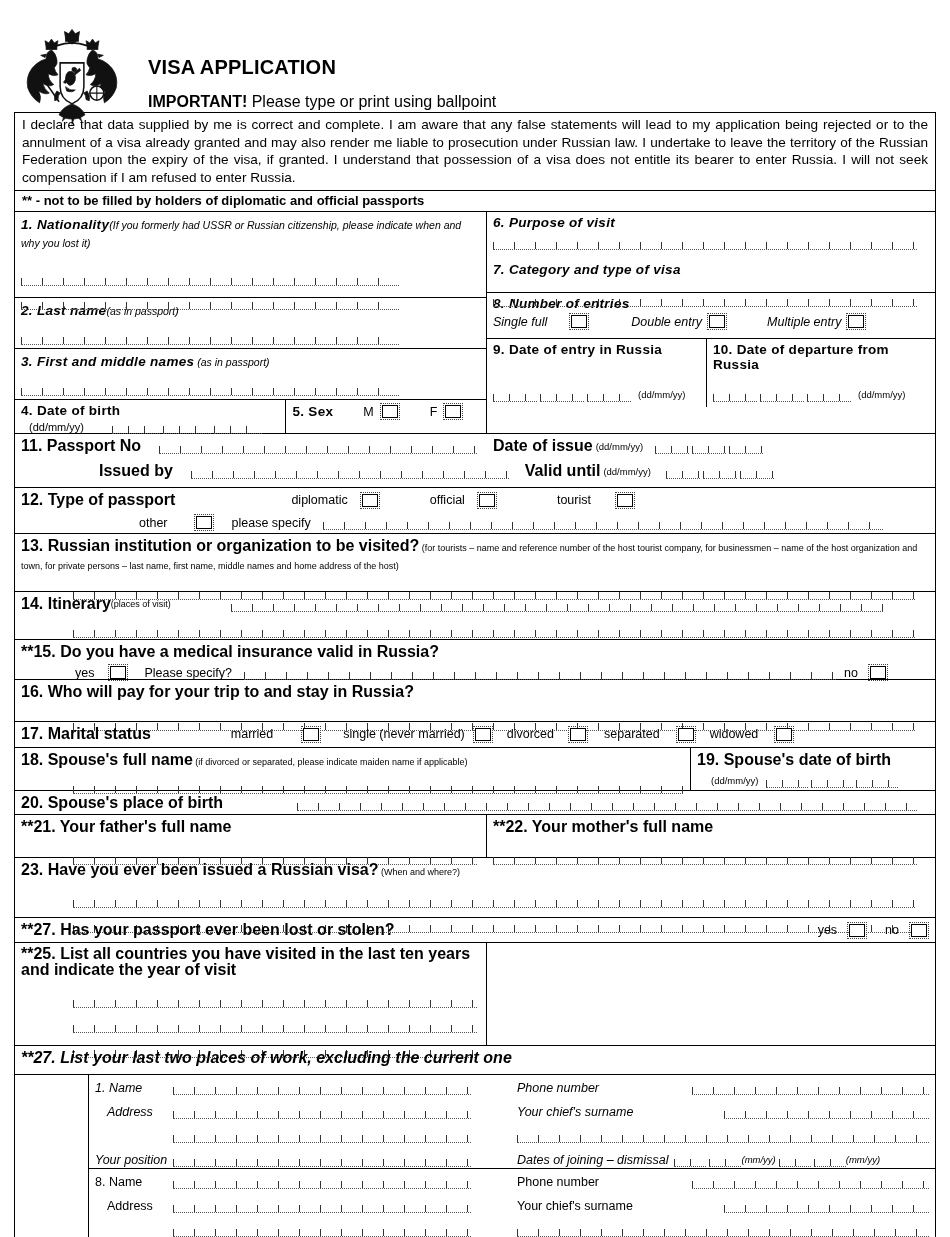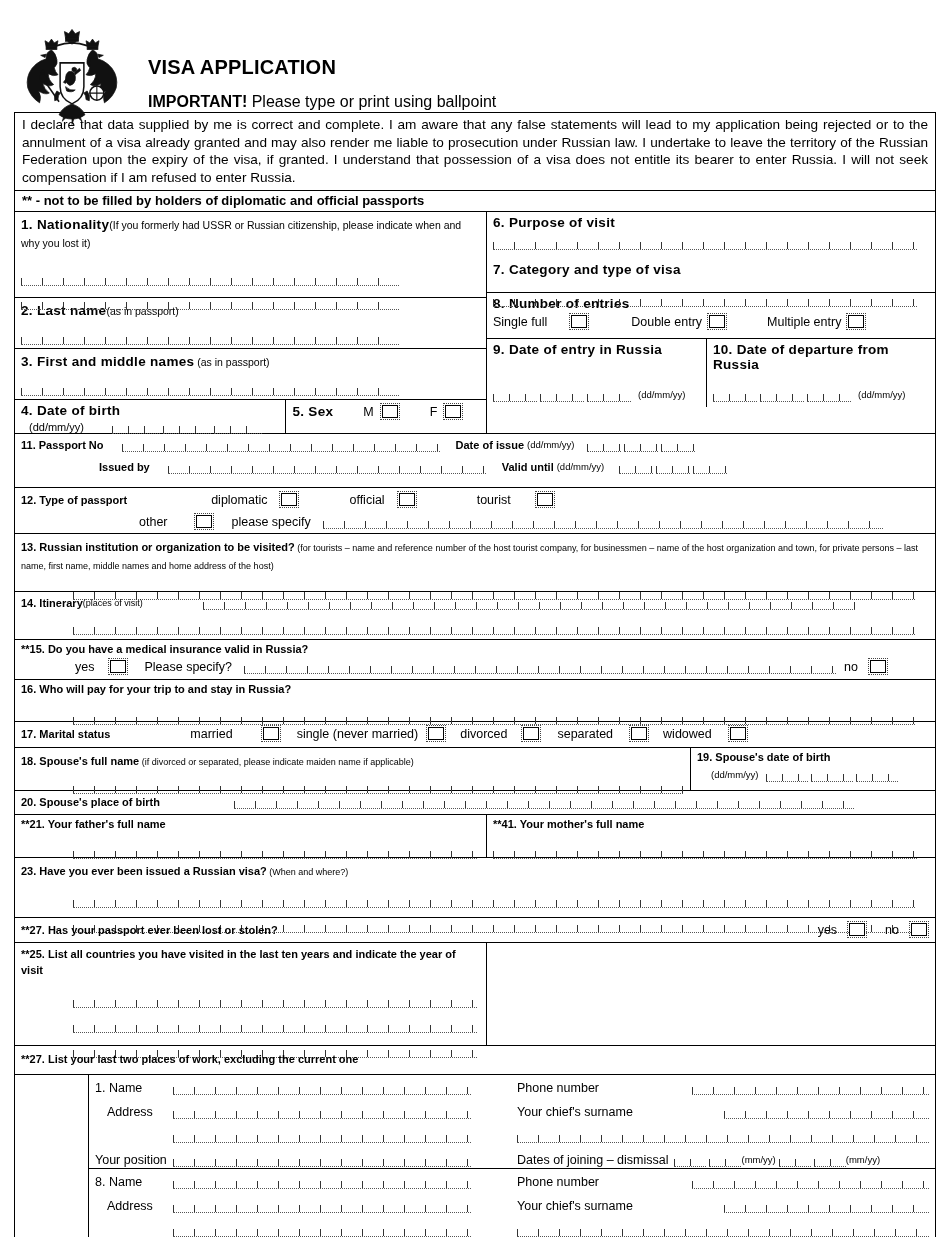--- a/index.html
+++ b/index.html
@@ -21,28 +21,28 @@
   .subtitle b{font-weight:bold;}
 
   
   .frame{margin:0 14px;border:1.6px solid #000;box-sizing:border-box;width:922px;}
 
   .row{border-bottom:1.6px solid #000;box-sizing:border-box;position:relative;}
   .row:last-child{border-bottom:none;}
   .cols{display:flex;}
   .col{box-sizing:border-box;position:relative;}
   .vsep{border-right:1.6px solid #000;}
-  .hsep{border-bottom:1.6px solid #000;}
+  .hsep{border-bottom:1.6px solid #000;font-style:italic;}
 
   .pad{padding:3px 6px 4px 6px;}
 
   
   .declare{font-size:13.6px;line-height:17.6px;padding:3px 7px 4px 7px;text-align:justify;}
   .notefill{font-size:13px;font-weight:bold;padding:2px 7px 3px 7px;}
-  .lab{font-size:11px;font-weight:bold;}
+  .lab{font-size:16px;font-weight:bold;}
   .lab-lg{font-size:13.5px;font-weight:bold;letter-spacing:.3px;}
   .sub{font-size:10.5px;font-weight:normal;}
   .sub2{font-size:9px;font-weight:normal;line-height:12px;}
   .plain{font-size:12.5px;font-weight:normal;}
   .tiny{font-size:9.5px;font-weight:normal;}
 
   
   .comb{
     position:relative;height:15px;
     border-bottom:1px dotted #555;
@@ -261,21 +261,21 @@
         <span class="tiny" style="margin-left:3px;">(dd/mm/yy)</span>
         <span class="comb small" style="width:34px;margin-left:15px;"></span>
         <span class="comb small" style="width:34px;margin-left:3px;"></span>
         <span class="comb small" style="width:34px;margin-left:3px;"></span>
       </div>
     </div>
 
     <div class="row pad" style="height:46px;">
       <div class="fl">
         <span class="lab">12. Type of passport</span>
-        <span class="plain" style="margin-left:84px;">diplomatic</span>
+        <span class="plain" style="margin-left:116px;">diplomatic</span>
         <span class="cb" style="margin-left:12px;">
             <i></i>
           </span>
         <span class="plain" style="margin-left:50px;">official</span>
         <span class="cb" style="margin-left:12px;">
             <i></i>
           </span>
         <span class="plain" style="margin-left:60px;">tourist</span>
         <span class="cb" style="margin-left:24px;">
             <i></i>
@@ -326,21 +326,21 @@
       <div style="margin-top:12px;"><span class="comb" style="width:842px;margin-left:52px;"></span></div>
     </div>
 
     <div class="row pad" style="height:26px;">
       <div class="fl">
         <span class="lab">17. Marital status</span>
         <span class="plain" style="margin-left:80px;">married</span>
         <span class="cb" style="margin-left:28px;">
             <i></i>
           </span>
-        <span class="plain" style="margin-left:16px;text-align:right;">single (never married)</span>
+        <span class="plain" style="margin-left:22px;text-align:right;">single (never married)</span>
         <span class="cb" style="margin-left:8px;">
             <i></i>
           </span>
         <span class="plain" style="margin-left:14px;">divorced</span>
         <span class="cb" style="margin-left:14px;">
             <i></i>
           </span>
         <span class="plain" style="margin-left:16px;">separated</span>
         <span class="cb" style="margin-left:16px;">
             <i></i>
@@ -377,21 +377,21 @@
       </div>
     </div>
 
     <div class="row">
       <div class="cols" style="height:42px;">
         <div class="col vsep pad" style="width:472px;">
           <div class="lab">**21. Your father's full name</div>
           <div style="margin-top:11px;"><span class="comb" style="width:404px;margin-left:52px;"></span></div>
         </div>
         <div class="col pad" style="width:448px;">
-          <div class="lab">**41. Your mother's full name</div>
+          <div class="lab">**22. Your mother's full name</div>
           <div style="margin-top:11px;"><span class="comb" style="width:424px;"></span></div>
         </div>
       </div>
     </div>
 
     <div class="row pad" style="height:60px;">
       <div><span class="lab">23. Have you ever been issued a Russian visa?</span><span class="sub2"> (When and where?)</span></div>
       <div style="margin-top:11px;"><span class="comb" style="width:842px;margin-left:52px;"></span></div>
       <div style="margin-top:7px;"><span class="comb" style="width:842px;margin-left:52px;"></span></div>
     </div>

